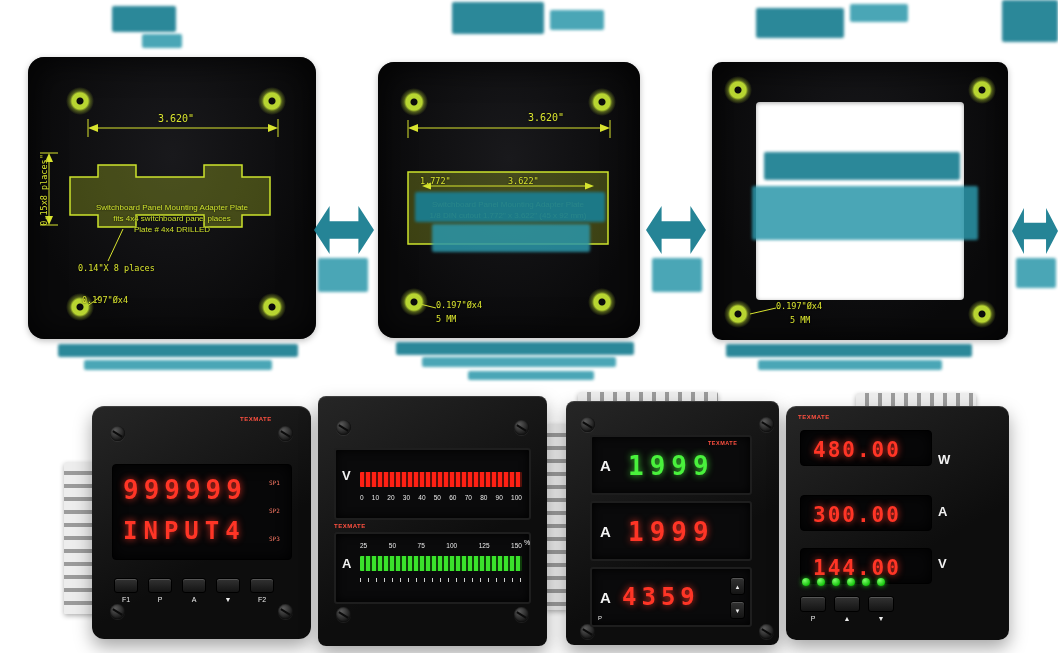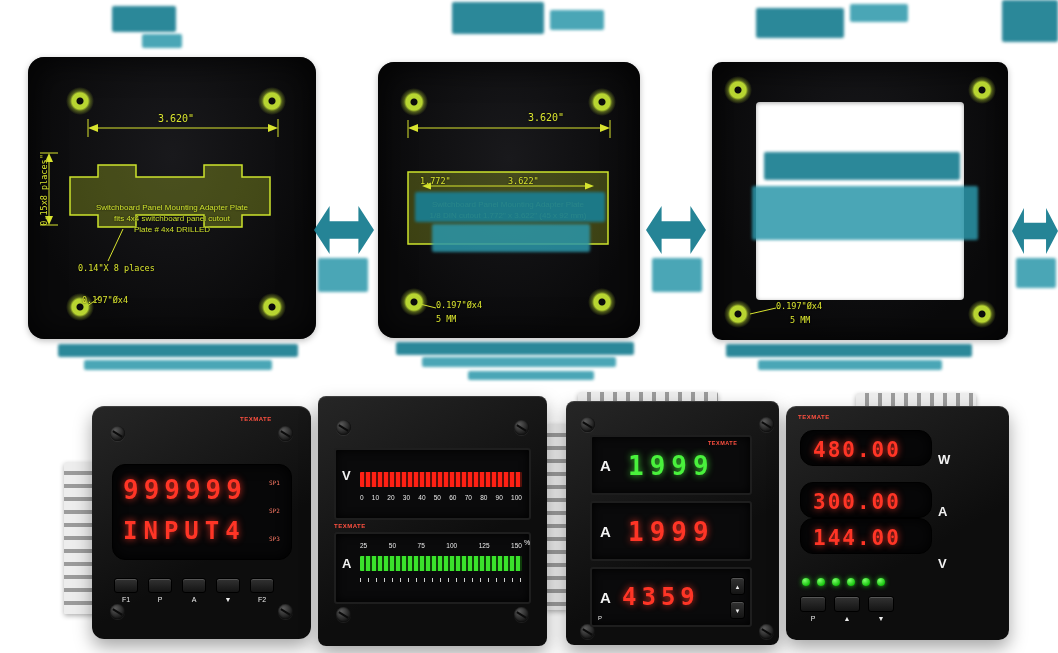--- a/index.html
+++ b/index.html
@@ -27,21 +27,21 @@
   .teal-arrow{position:absolute;background:#1a7e91;opacity:.95;filter:blur(.6px);z-index:2;
      clip-path:polygon(0 50%,26% 0,26% 32%,74% 32%,74% 0,100% 50%,74% 100%,74% 68%,26% 68%,26% 100%)}
 
   
   .meter{position:absolute;background:linear-gradient(150deg,#262626,#0d0d0d 62%);border-radius:10px;
          box-shadow:0 8px 18px rgba(0,0,0,.35),inset 0 1px 1px rgba(255,255,255,.14);z-index:3}
   .screw{position:absolute;width:15px;height:15px;border-radius:50%;
          background:radial-gradient(circle at 35% 30%,#5a5a5a,#1b1b1b 68%);
          box-shadow:inset 0 0 2px #000,0 1px 1px rgba(255,255,255,.08)}
   .screw:after{content:"";position:absolute;left:2px;top:6.5px;width:11px;height:2px;background:#0b0b0b;transform:rotate(32deg)}
-  .window{position:absolute;background:#070708;border-radius:13px;border:1px solid #000;
+  .window{position:absolute;background:#070708;border-radius:4px;border:1px solid #000;
           box-shadow:inset 0 0 14px #000}
   .led{position:absolute;font-family:"DejaVu Sans Mono",monospace;font-weight:bold;white-space:nowrap}
   .led.red{color:#ff3526;text-shadow:0 0 7px rgba(255,53,38,.85)}
   .led.green{color:#49f13c;text-shadow:0 0 7px rgba(73,241,60,.85)}
   .annun{position:absolute;color:#ff7a66;font-size:6px;font-family:"DejaVu Sans Mono",monospace}
   .btn{position:absolute;background:linear-gradient(#323232,#141414);border:1px solid #000;border-radius:3px;
        box-shadow:inset 0 1px 0 rgba(255,255,255,.18);color:#eee;font-size:6px;text-align:center;line-height:14px}
   .btnlabel{position:absolute;color:#ececec;font-size:7px;text-align:center;white-space:nowrap}
   .module{position:absolute;background:#0a0a0b;border:2px solid #1e1e1e;border-radius:3px;box-shadow:inset 0 0 10px #000}
   .mlabel{position:absolute;color:#f2f2f2;font-weight:bold}
@@ -84,21 +84,21 @@
       <path d="M42 120 h28 v-12 h38 v12 h68 v-12 h38 v12 h28 v38 h-28 v12 h-38 v-12 h-68 v12 h-38 v-12 h-28 z" fill="rgba(206,226,40,.28)" stroke="#cde32d" stroke-width="1.5"></path>
     </svg>
     <div class="hole" style="left:52px;top:44px"></div>
     <div class="hole" style="left:244px;top:44px"></div>
     <div class="hole" style="left:52px;top:250px"></div>
     <div class="hole" style="left:244px;top:250px"></div>
     <div class="dim" style="left:130px;top:56px">3.620"</div>
     <div class="dim sm rot" style="left:-39px;top:128px">0.15x8 places"</div>
     <div class="note" style="left:44px;top:146px;width:200px">
       <div>Switchboard Panel Mounting Adapter Plate</div>
-      <div>fits 4x4 switchboard panel cutout</div>
+      <div>fits 4x4 switchboard panel places</div>
       <div>Plate # 4x4 DRILLED</div>
     </div>
     <div class="dim sm" style="left:50px;top:206px">0.14"X 8 places</div>
     <div class="dim sm" style="left:54px;top:238px">0.197"Øx4</div>
   </div>
 
   <div class="plate" style="left:378px;top:62px;width:262px;height:276px">
     <svg class="svgov" width="262" height="276" viewBox="0 0 262 276">
       <g stroke="#d9e42f" stroke-width="1" fill="none">
         <path d="M30 58 V76 M232 58 V76 M39 66 H223"></path>
@@ -258,26 +258,26 @@
 
   <div class="fins h" style="left:856px;top:393px;width:120px;height:16px"></div>
   <div class="meter" style="left:786px;top:406px;width:223px;height:234px;border-radius:10px">
     <div class="brand" style="left:12px;top:8px">TEXMATE</div>
 
     <div class="window" style="left:14px;top:24px;width:132px;height:36px">
       <div class="led red" style="left:12px;top:7px;font-size:21px;letter-spacing:2px">480.00</div>
     </div>
     <div class="unit" style="left:152px;top:46px">W</div>
 
-    <div class="window" style="left:14px;top:76px;width:132px;height:36px">
+    <div class="window" style="left:14px;top:89px;width:132px;height:36px">
       <div class="led red" style="left:12px;top:7px;font-size:21px;letter-spacing:2px">300.00</div>
     </div>
     <div class="unit" style="left:152px;top:98px">A</div>
 
-    <div class="window" style="left:14px;top:112px;width:132px;height:36px">
+    <div class="window" style="left:14px;top:142px;width:132px;height:36px">
       <div class="led red" style="left:12px;top:7px;font-size:21px;letter-spacing:2px">144.00</div>
     </div>
     <div class="unit" style="left:152px;top:150px">V</div>
 
 
     <div class="ledrow" style="left:16px;top:172px">
       <i></i>
         <i></i>
         <i></i>
         <i></i>

